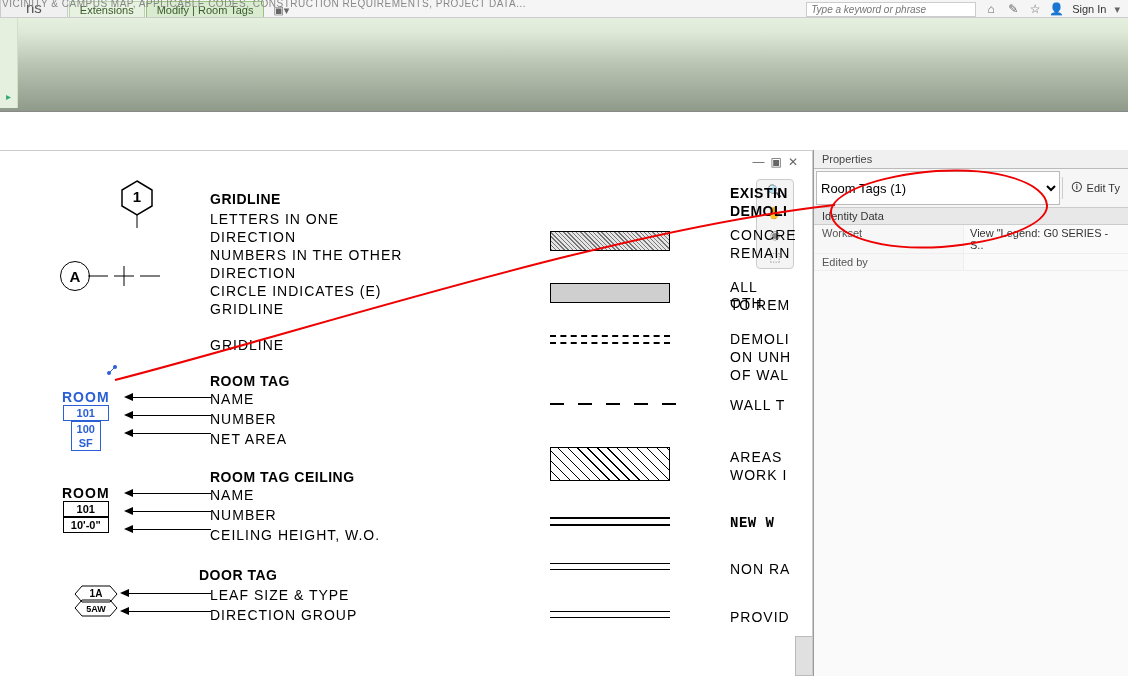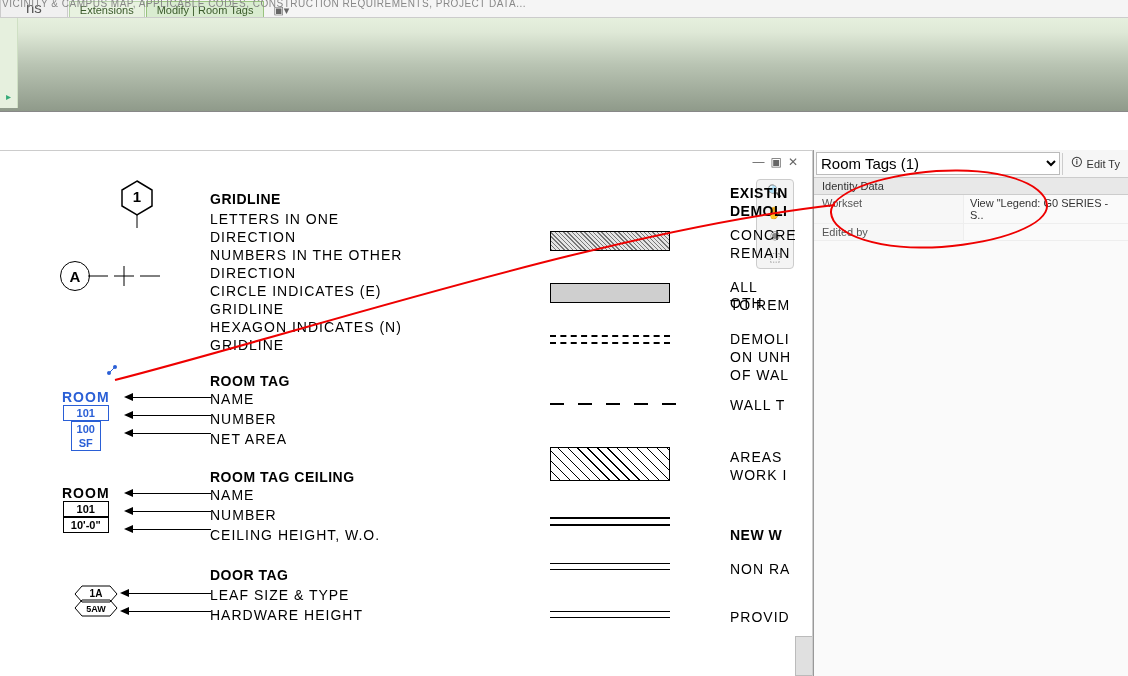--- a/index.html
+++ b/index.html
@@ -65,21 +65,21 @@
 
 
 .doorhex svg { overflow:visible; }
 
 
 .propcol .title { padding: 3px 8px; background: #f0f0f0; border-bottom: 1px solid #bbb; color: #444; font-size: 11px; }
 .typesel { display: flex; padding: 10px; gap: 12px; align-items: flex-start; border-bottom: 1px solid #ddd; position: relative; min-height: 70px; }
 .typesel .thumb { width: 58px; height: 48px; background: #fff; border: 1px solid #ccc; }
 .typesel .names { font-size: 11px; color: #333; line-height: 15px; padding-top: 4px; }
 .filterrow { display: flex; align-items: center; border-bottom: 1px solid #ccc; background: #f6f6f6; }
-.filterrow select { flex: 1; height: 23px; font-size: 15px; border: 1px solid #bbb; background: #fff; margin: 2px;}
+.filterrow select { flex: 1; height: 34px; font-size: 13px; border: 1px solid #bbb; background: #fff; margin: 2px;}
 .filterrow .editty { padding: 0 8px; font-size: 11px; color: #333; border-left: 1px solid #ccc; height: 22px; display: flex; align-items: center; gap: 4px; }
 .groupbar { background: #e8e8e8; border-bottom: 1px solid #ccc; padding: 2px 8px; font-size: 11px; color: #333; }
 .proprow { display: flex; border-bottom: 1px solid #eee; font-size: 11px; }
 .proprow .k { width: 150px; padding: 2px 8px; color: #555; background:#f7f7f7; border-right:1px solid #eee;}
 .proprow .v { flex: 1; padding: 2px 6px; color: #333; }
 
 
 .redcircle { position: absolute; border: 2px solid #e00; border-radius: 50% 50% 50% 50% / 45% 55% 45% 55%; pointer-events: none; transform: rotate(-4deg); }
 .redcurve { position: absolute; pointer-events: none; }
 
@@ -88,20 +88,29 @@
 </style>
 </head>
 <body>
 
 <div class="menubar">
   <div class="menutab-left">ns</div>
   <div class="menutab">Extensions</div>
   <div class="menutab active">Modify | Room Tags</div>
   <span style="margin-left:8px;color:#666;font-size:11px;">▣▾</span>
 
+  <div class="topright">
+    <input class="searchbox" placeholder="Type a keyword or phrase" style="">
+    <span class="topicon">⌂</span>
+    <span class="topicon">✎</span>
+    <span class="topicon">☆</span>
+    <span class="topicon">👤</span>
+    <span style="color:#333;">Sign In</span>
+    <span style="color:#666;">▾</span>
+  </div>
 </div>
 
 <div style="position:absolute; top:-2px; left:0; font-size:10px; color:#888; letter-spacing:0.5px; padding-left:2px; white-space:nowrap; overflow:hidden; width:540px;">VICINITY &amp; CAMPUS MAP, APPLICABLE CODES, CONSTRUCTION REQUIREMENTS, PROJECT DATA...</div>
 
 <div class="ribbon">
   <div class="drop">
       <span class="arrow">▸</span>
     </div>
 </div>
 
@@ -140,21 +149,20 @@
             <line x1="36" y1="5" x2="36" y2="25" stroke="#000"></line>
             <line x1="52" y1="15" x2="72" y2="15" stroke="#000"></line>
           </svg>
       </div>
       <div class="row desc" style="top:20px; left:160px;">LETTERS IN ONE</div>
       <div class="row desc" style="top:38px; left:160px;">DIRECTION</div>
       <div class="row desc" style="top:56px; left:160px;">NUMBERS IN THE OTHER</div>
       <div class="row desc" style="top:74px; left:160px;">DIRECTION</div>
       <div class="row desc" style="top:92px; left:160px;">CIRCLE INDICATES (E)</div>
       <div class="row desc" style="top:110px; left:160px;">GRIDLINE</div>
-      <div class="row desc" style="top:128px; left:160px;">HEXAGON INDICATES (N)</div>
       <div class="row desc" style="top:146px; left:160px;">GRIDLINE</div>
 
       <div style="position:absolute; top:172px; left:55px;">
         <svg width="14" height="14">
             <circle cx="4" cy="10" r="2" fill="#2a5fd6"></circle>
             <circle cx="10" cy="4" r="2" fill="#2a5fd6"></circle>
             <line x1="4" y1="10" x2="10" y2="4" stroke="#2a5fd6"></line>
           </svg>
       </div>
       <div class="row hdr" style="top:182px; left:160px;">ROOM TAG</div>
@@ -206,21 +214,21 @@
       <div class="row" style="top:332px; left:74px;">
           <div class="leader">
             <div class="head"></div>
             <div class="shaft" style="width:78px;"></div>
           </div>
         </div>
       <div class="row desc" style="top:296px; left:160px;">NAME</div>
       <div class="row desc" style="top:316px; left:160px;">NUMBER</div>
       <div class="row desc" style="top:336px; left:160px;">CEILING HEIGHT, W.O.</div>
 
-      <div class="row hdr" style="top:376px; left:160px;">DOOR TAG</div>
+      <div class="row hdr" style="top:376px; left:149px;">DOOR TAG</div>
       <div class="row doorhex" style="top:394px; left:24px;">
         <svg width="44" height="32">
             <polygon points="8,1 36,1 43,9 36,17 8,17 1,9" fill="none" stroke="#000"></polygon>
             <polygon points="8,15 36,15 43,23 36,31 8,31 1,23" fill="none" stroke="#000"></polygon>
             <text x="22" y="12" text-anchor="middle" font-size="10" font-weight="bold">1A</text>
             <text x="22" y="27" text-anchor="middle" font-size="9" font-weight="bold">5AW</text>
           </svg>
       </div>
       <div class="row" style="top:396px; left:70px;">
           <div class="leader">
@@ -228,21 +236,21 @@
             <div class="shaft" style="width:82px;"></div>
           </div>
         </div>
       <div class="row" style="top:414px; left:70px;">
           <div class="leader">
             <div class="head"></div>
             <div class="shaft" style="width:82px;"></div>
           </div>
         </div>
       <div class="row desc" style="top:396px; left:160px;">LEAF SIZE &amp; TYPE</div>
-      <div class="row desc" style="top:416px; left:160px;">HARDWARE HEIGHT</div>
+      <div class="row desc" style="top:416px; left:160px;">DIRECTION GROUP</div>
 
       <div class="row hdr" style="top:-6px; left:680px;">EXISTIN</div>
       <div class="row hdr" style="top:12px; left:680px;">DEMOLI</div>
 
       <div class="row" style="top:40px; left:500px;">
           <div class="hatch conc"></div>
         </div>
       <div class="row desc" style="top:36px; left:680px;">CONCRE</div>
       <div class="row desc" style="top:54px; left:680px;">REMAIN</div>
 
@@ -276,39 +284,40 @@
       <div class="row" style="top:256px; left:500px;">
           <div class="hatch diag"></div>
         </div>
       <div class="row desc" style="top:258px; left:680px;">AREAS</div>
       <div class="row desc" style="top:276px; left:680px;">WORK I</div>
 
       <div class="row" style="top:326px; left:500px; flex-direction:column; gap:5px;">
           <div class="sline thick"></div>
           <div class="sline thick"></div>
         </div>
-      <div class="row hdr" style="top:336px; left:680px;">NEW W</div>
+      <div class="row hdr" style="top:324px; left:680px;font-family:Liberation Mono, monospace;">NEW W</div>
 
       <div class="row" style="top:372px; left:500px; flex-direction:column; gap:5px;">
           <div class="sline"></div>
           <div class="sline"></div>
         </div>
       <div class="row desc" style="top:370px; left:680px;">NON RA</div>
 
       <div class="row" style="top:420px; left:500px; flex-direction:column; gap:5px;">
           <div class="sline"></div>
           <div class="sline"></div>
         </div>
       <div class="row desc" style="top:418px; left:680px;">PROVID</div>
 
     </div>
     <div class="scroll-stub"></div>
   </div>
 
   <div class="propcol">
+    <div class="title">Properties</div>
     <div class="filterrow">
       <select><option>Room Tags (1)</option></select>
       <div class="editty">
           <span>🛈</span>
           <span>Edit Ty</span>
         </div>
     </div>
     <div class="groupbar">Identity Data</div>
     <div class="proprow">
       <div class="k">Workset</div>

